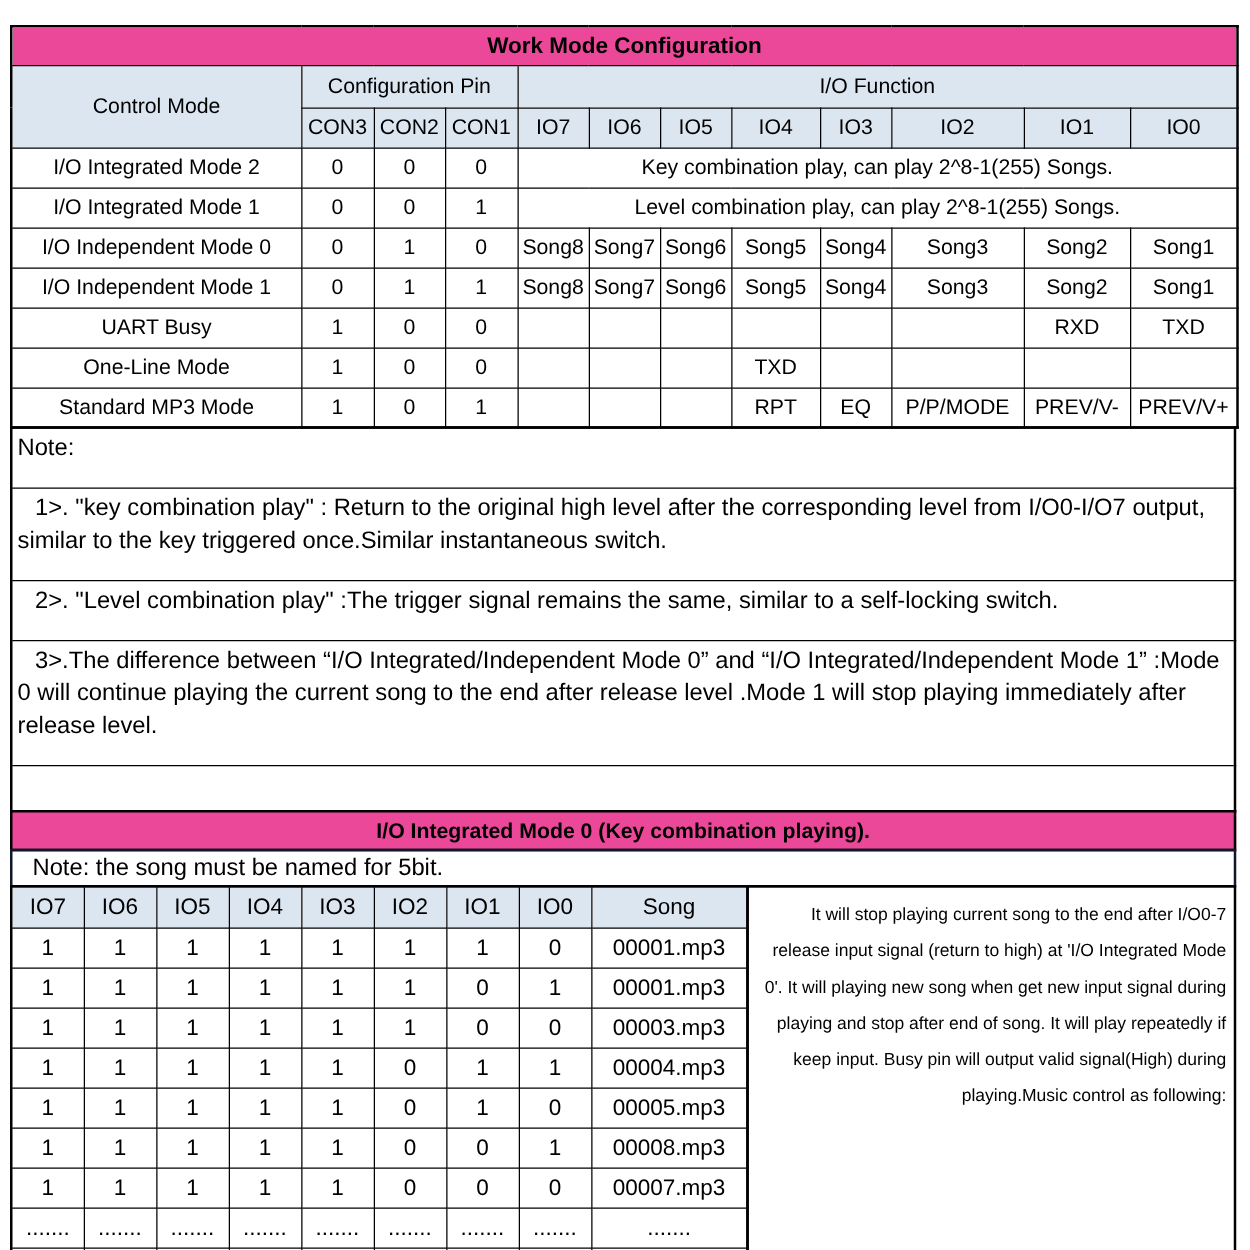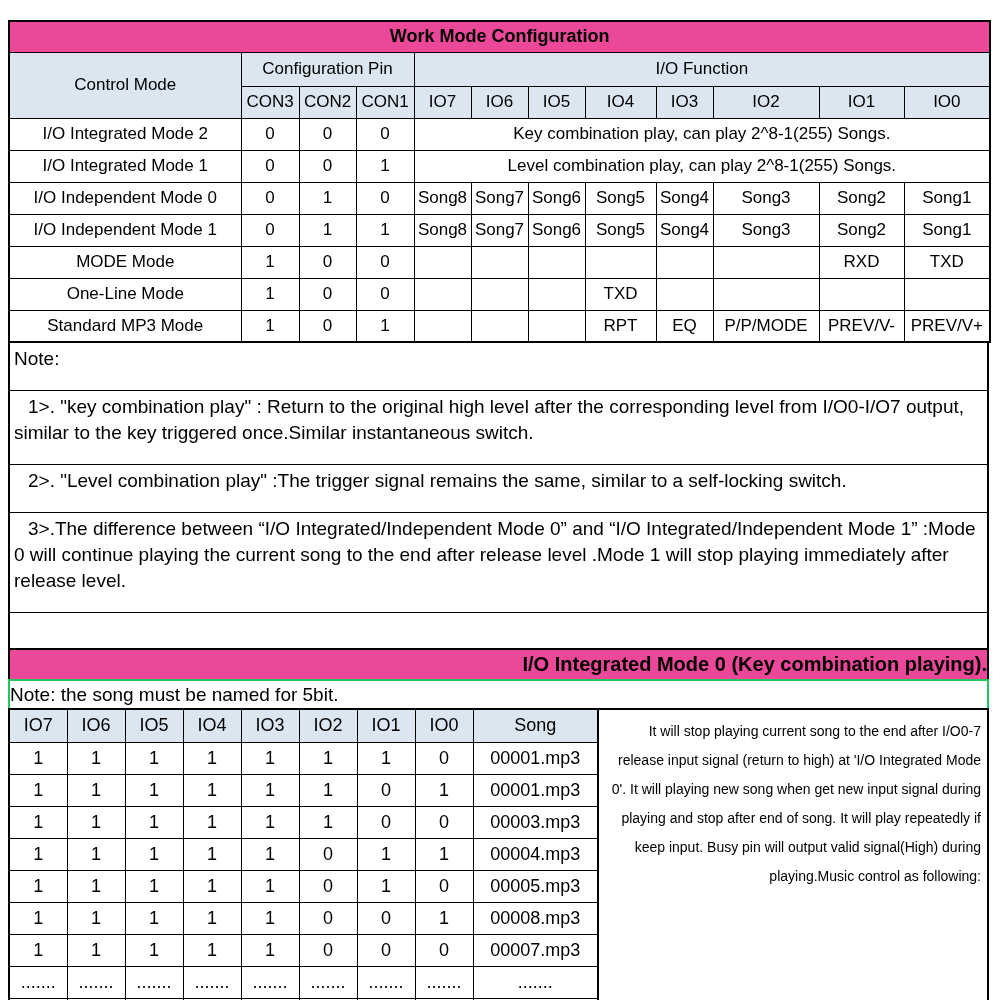--- a/index.html
+++ b/index.html
@@ -40,26 +40,26 @@
   .notes .n-label td { height: 28px; text-indent: 0; }
   .notes .n-item0 td { height: 71px; }
   .notes .n-item1 td { height: 36px; }
   .notes .n-item2 td { height: 85px; }
   .notes .n-empty td { height: 36px; }
 
   
   .sec2-title {
     border: 2px solid #000; margin-top: -2px;
     height: 33px; line-height: 29px;
-    text-align: right; font-size: 20px; font-weight: bold;
+    text-align: center; font-size: 17px; font-weight: bold;
   }
   .sec2-note {
-    border: 2px solid #22c55e; margin-top: -2px;
+    border: 2px solid #0f172a; margin-top: -2px;
     height: 31px; line-height: 27px;
-    text-align: left; font-size: 19px; 
+    text-align: left; font-size: 19px; padding-left: 16px;
   }
 
   
   .bottom { margin-top: -2px; display: flex; align-items: flex-start; }
   .t2 { width: 589px; flex: 0 0 589px; }
   .t2 td { height: 32px; font-size: 18px; }
   .t2 .hdr td { height: 34px; font-size: 18px; }
   .desc {
     margin-left: -2px;
     width: 394px; height: 322px;
@@ -150,21 +150,21 @@
           <td>Song8</td>
           <td>Song7</td>
           <td>Song6</td>
           <td>Song5</td>
           <td>Song4</td>
           <td>Song3</td>
           <td>Song2</td>
           <td>Song1</td>
         </tr>
         <tr>
-          <td>MODE Mode</td>
+          <td>UART Busy</td>
           <td>1</td>
           <td>0</td>
           <td>0</td>
           <td></td>
           <td></td>
           <td></td>
           <td></td>
           <td></td>
           <td></td>
           <td>RXD</td>

